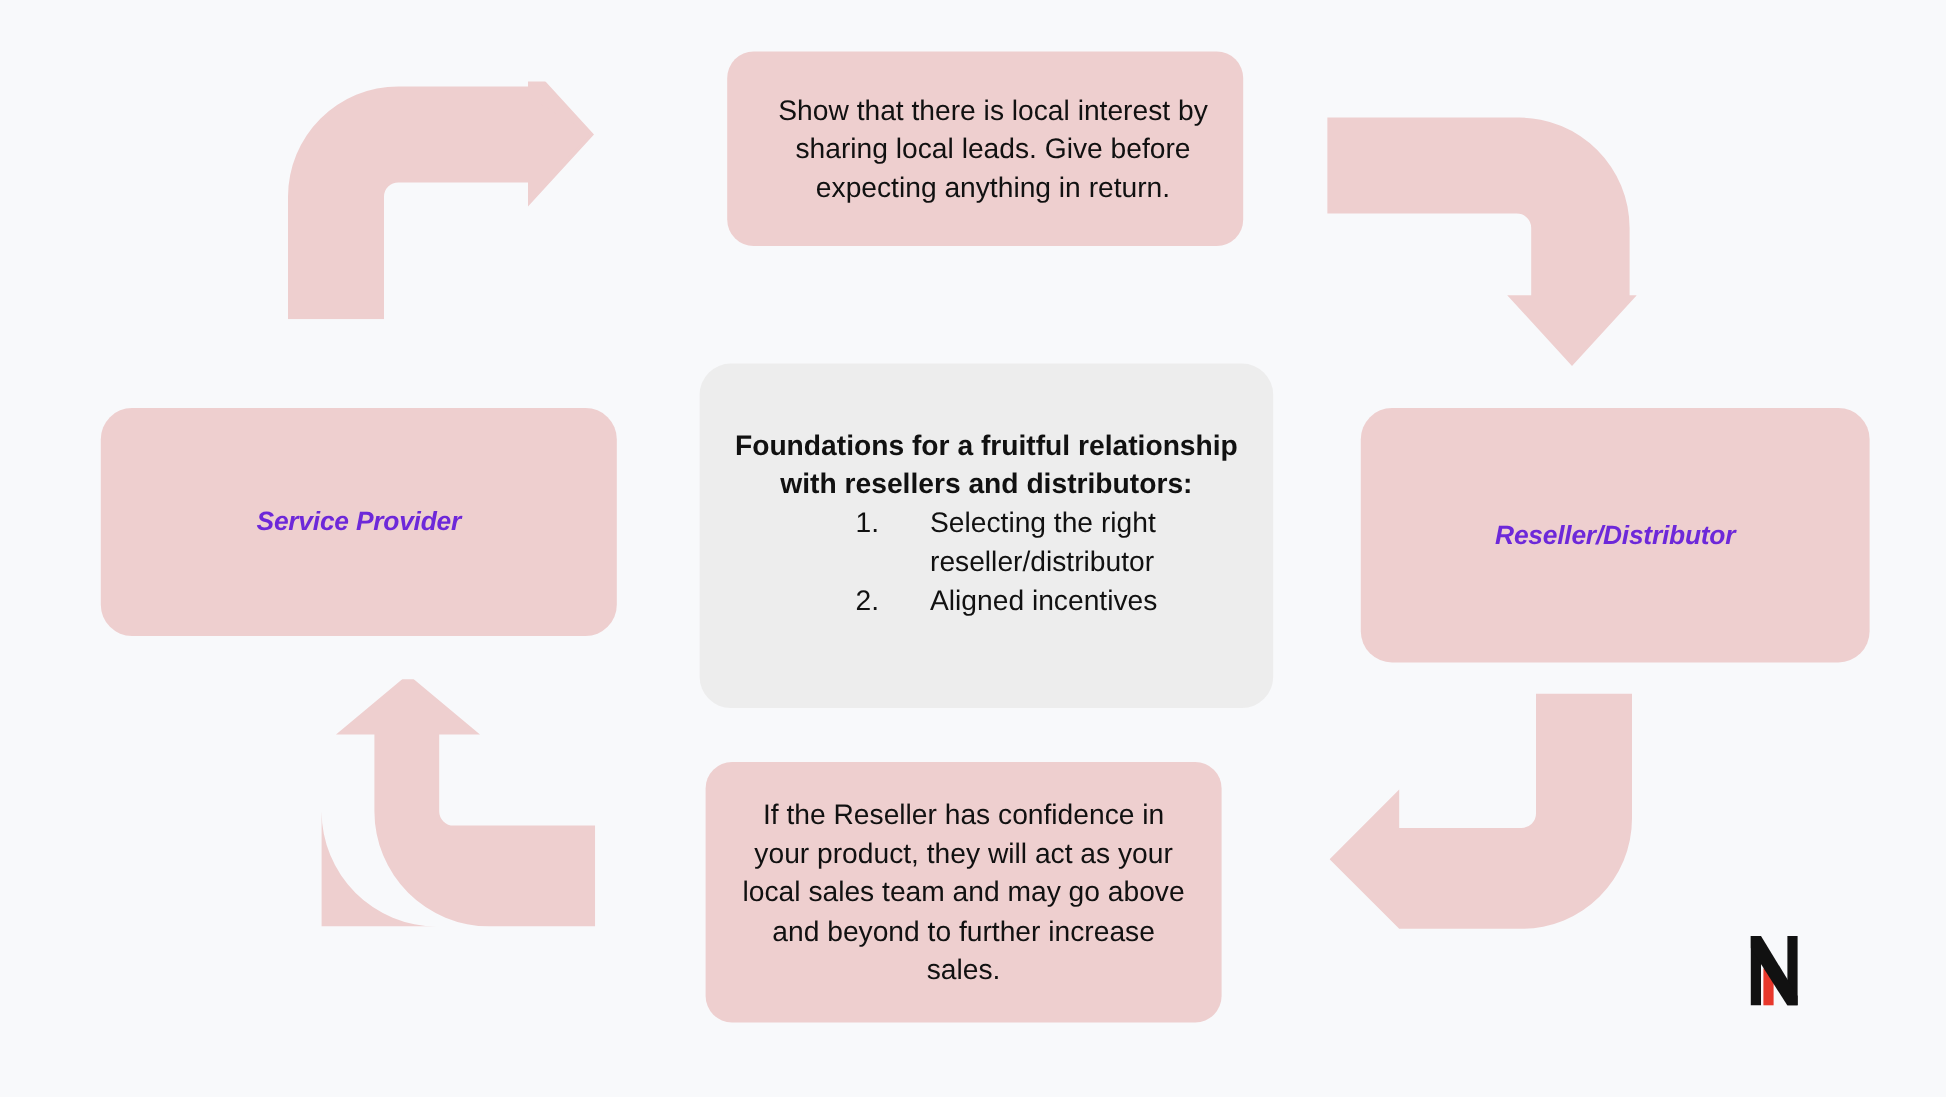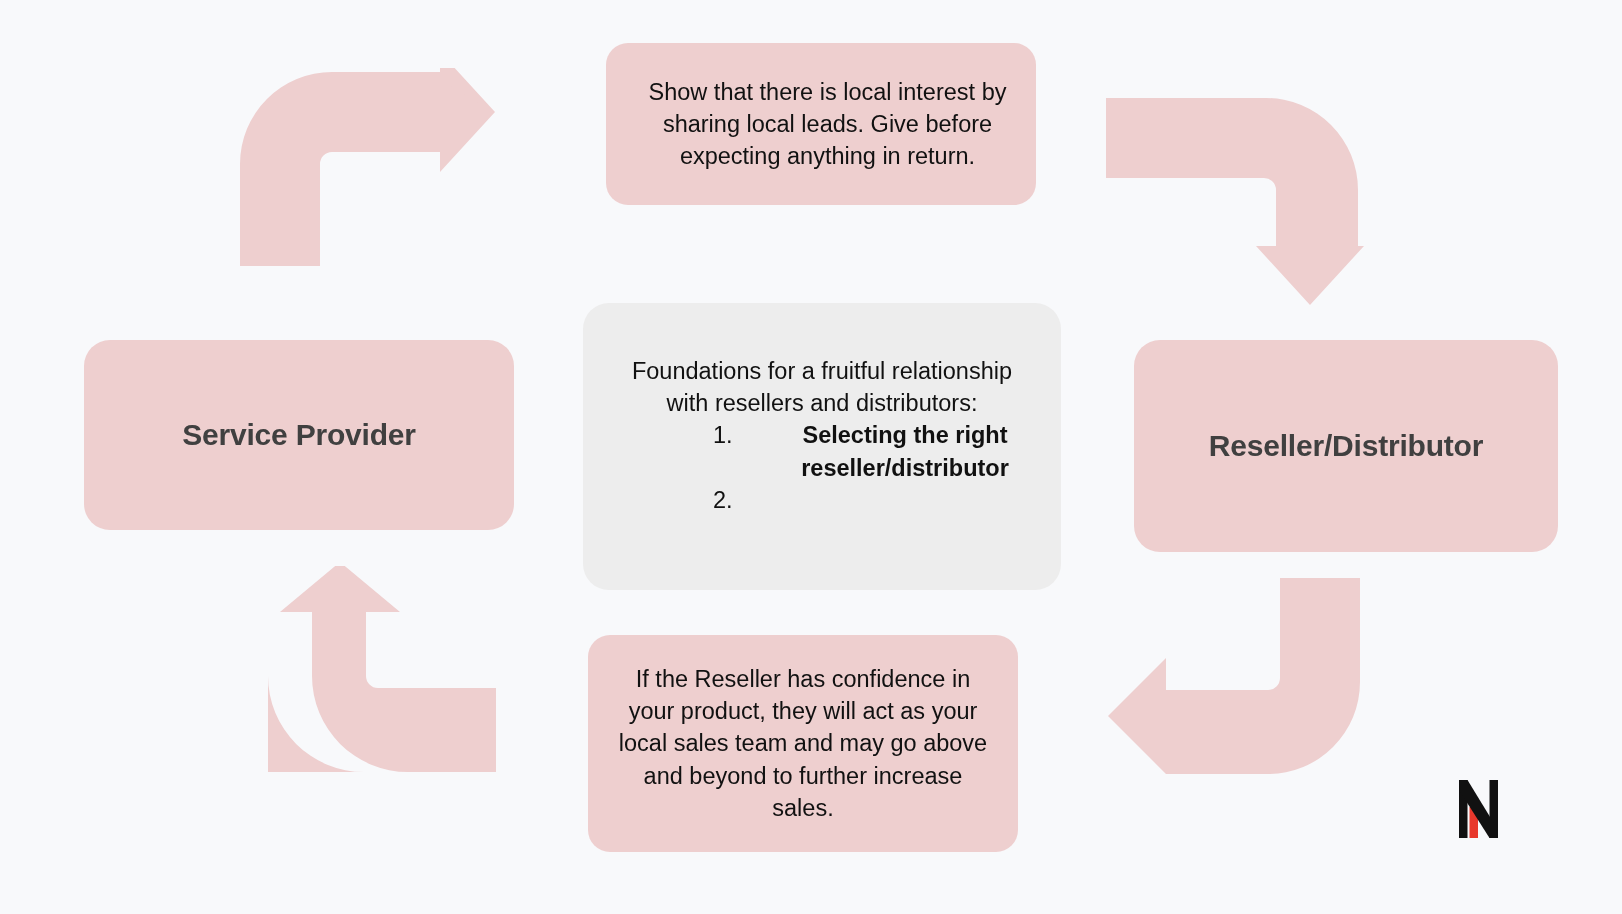--- a/index.html
+++ b/index.html
@@ -28,27 +28,28 @@
     justify-content: center;
     border-radius: 22px;
   }
 
   
   .entity {
     background: #eecfcf;
     border-radius: 26px;
   }
   .entity-label {
-    font-size: 30px;
+    font-size: 22px;
     font-weight: 700;
-    color: #404040;
+    color: #6d28d9;
     letter-spacing: -0.2px;
     text-align: center;
     line-height: 1.2;
     white-space: nowrap;
+    font-style: italic;
   }
 
   
   .msg {
     background: #eecfcf;
     border-radius: 22px;
     padding: 20px 26px;
   }
   .msg-text {
     font-size: 23.5px;
@@ -66,21 +67,21 @@
     padding: 0;
   }
   .panel-inner {
     padding: 52px 26px 0 26px;
   }
   .panel-heading {
     font-size: 23.5px;
     line-height: 1.37;
     color: #111111;
     text-align: center;
-    font-weight: 400;
+    font-weight: 700;
     margin: 0;
   }
   .panel-list {
     margin: 0;
     padding: 0;
     list-style: none;
   }
   .panel-list-item {
     display: flex;
     font-size: 23.5px;
@@ -89,22 +90,21 @@
     font-weight: 400;
     padding-left: 104px;
   }
   .panel-list-marker {
     flex: 0 0 auto;
     width: 62px;
     text-align: left;
   }
   .panel-list-text {
     flex: 1 1 auto;
-    text-align: center;
-    font-weight: bold;
+    text-align: left;
   }
 
   
   .arrow {
     position: absolute;
     pointer-events: none;
   }
   .arrow svg { display: block; }
 
   
@@ -218,20 +218,21 @@
   <div class="node panel" style="left:583px; top:303px; width:478px; height:287px;">
     <div class="panel-inner">
       <p class="panel-heading">Foundations for a fruitful relationship with resellers and distributors:</p>
       <ul class="panel-list">
         <li class="panel-list-item">
           <span class="panel-list-marker">1.</span>
           <span class="panel-list-text">Selecting the right reseller/distributor</span>
         </li>
         <li class="panel-list-item">
           <span class="panel-list-marker">2.</span>
+          <span class="panel-list-text">Aligned incentives</span>
         </li>
       </ul>
     </div>
   </div>
 
   <div class="node msg" style="left:588px; top:635px; width:430px; height:217px;">
     <div class="msg-text" style="max-width:378px;">If the Reseller has confidence in your product, they will act as your local sales team and may go above and beyond to further increase sales.</div>
   </div>
 
   <div class="logo">

